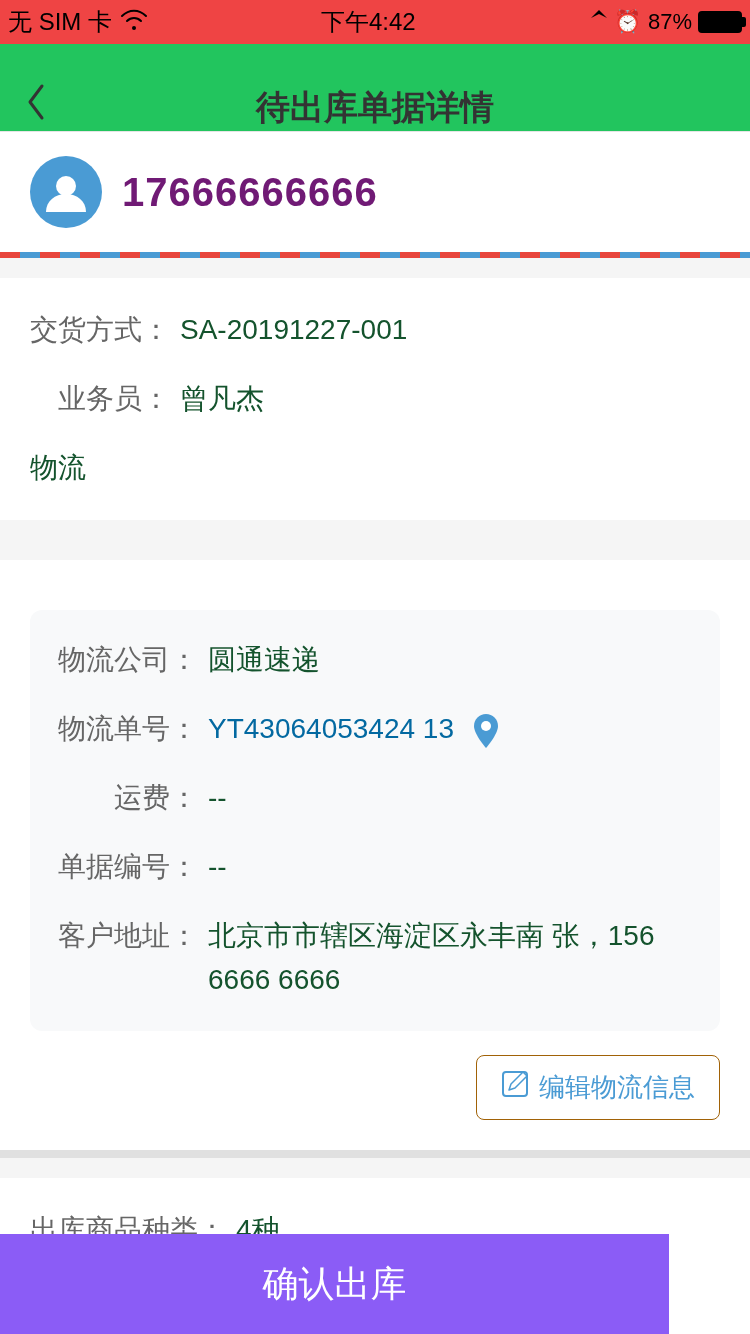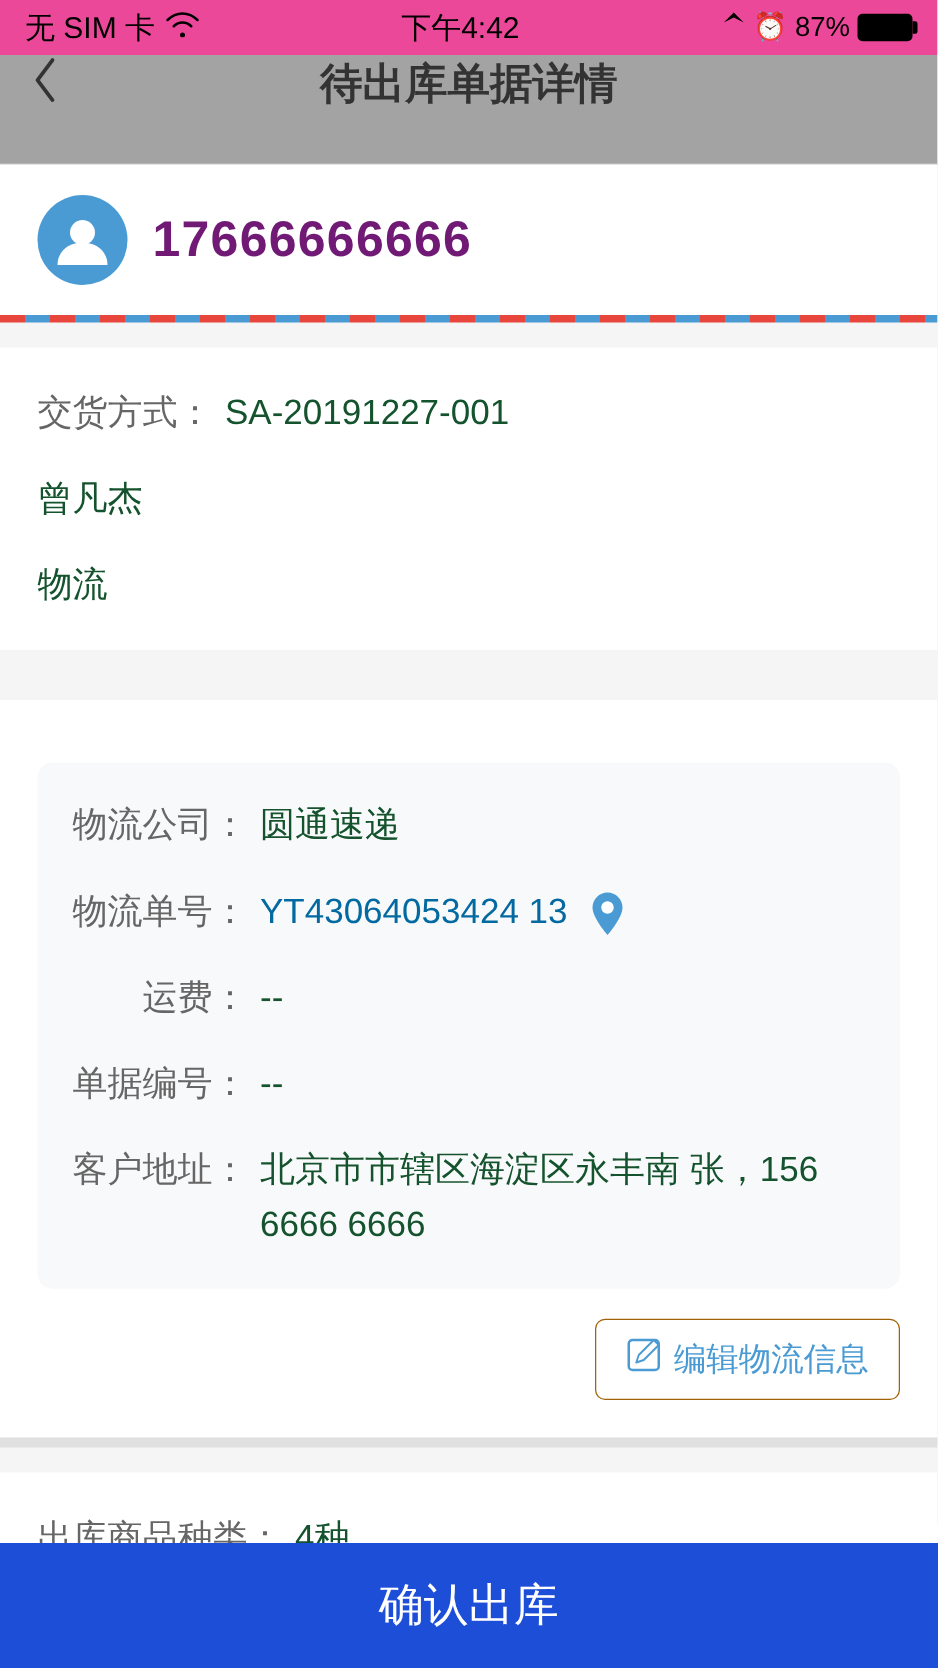--- a/index.html
+++ b/index.html
@@ -9,25 +9,25 @@
       background: #f5f5f5;
       width: 750px;
       min-height: 1334px;
       position: relative;
       font-size: 28px;
     }
 
     
     .status-bar {
       height: 44px;
-      background: #ec4899;
+      background: #ef4444;
       display: flex;
       align-items: center;
       justify-content: space-between;
-      padding: 0 20px;
+      padding: 0 8px;
       font-size: 24px;
       color: #000;
     }
     .status-left { display: flex; align-items: center; gap: 8px; }
     .status-right { display: flex; align-items: center; gap: 6px; font-size: 22px; }
     .battery-icon {
       display: inline-block;
       width: 44px;
       height: 22px;
       border: 2px solid #000;
@@ -43,23 +43,23 @@
       transform: translateY(-50%);
       width: 4px;
       height: 10px;
       background: #000;
       border-radius: 0 2px 2px 0;
     }
 
     
     .nav-bar {
       height: 88px;
-      background: #a3a3a3;
-      display: flex;
-      align-items: flex-start;
+      background: #22c55e;
+      display: flex;
+      align-items: flex-end;
       justify-content: center;
       position: relative;
       border-bottom: 1px solid #e5e5e5;
     }
     .nav-back {
       position: absolute;
       left: 24px;
       font-size: 36px;
       color: #333;
       cursor: pointer;
@@ -179,23 +179,23 @@
       height: 1px;
       background: #e5e5e5;
       margin: 0 0 20px 0;
     }
 
     
     .confirm-btn {
       position: fixed;
       bottom: 0;
       left: 0;
-      width: 750px;
+      width: 669px;
       height: 100px;
-      background: #1d4ed8;
+      background: #8b5cf6;
       color: #fff;
       font-size: 36px;
       font-weight: 500;
       display: flex;
       align-items: center;
       justify-content: center;
       cursor: pointer;
       border: none;
     }
 
@@ -253,20 +253,21 @@
 </div>
 
 <div class="dashed-divider"></div>
 
 <div class="section">
   <div class="info-row">
     <span class="info-label">交货方式：</span>
     <span class="info-value">SA-20191227-001</span>
   </div>
   <div class="info-row">
+    <span class="info-label">业务员：</span>
     <span class="info-value">曾凡杰</span>
   </div>
   <div class="info-row">
     <span class="info-value">物流</span>
   </div>
 </div>
 
 <div class="section-gap"></div>
 
 <div class="section">

